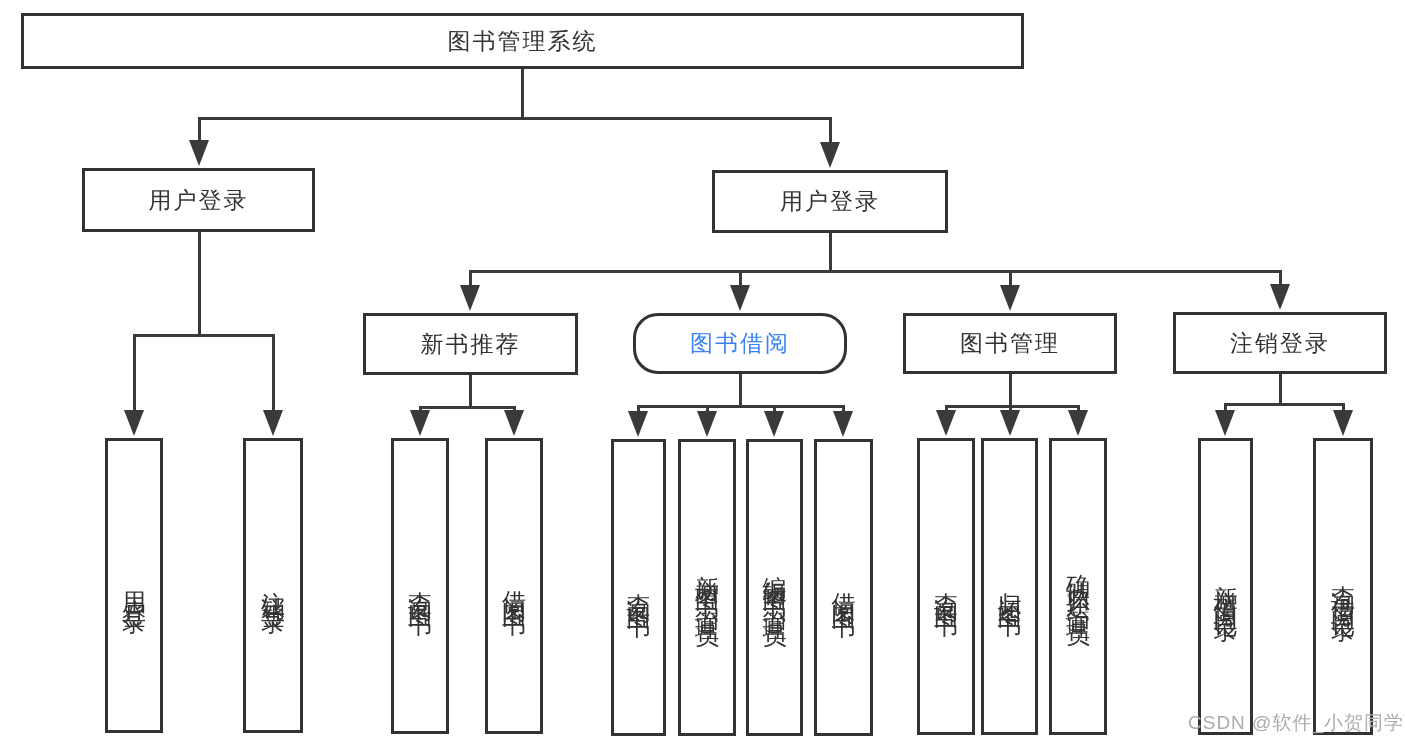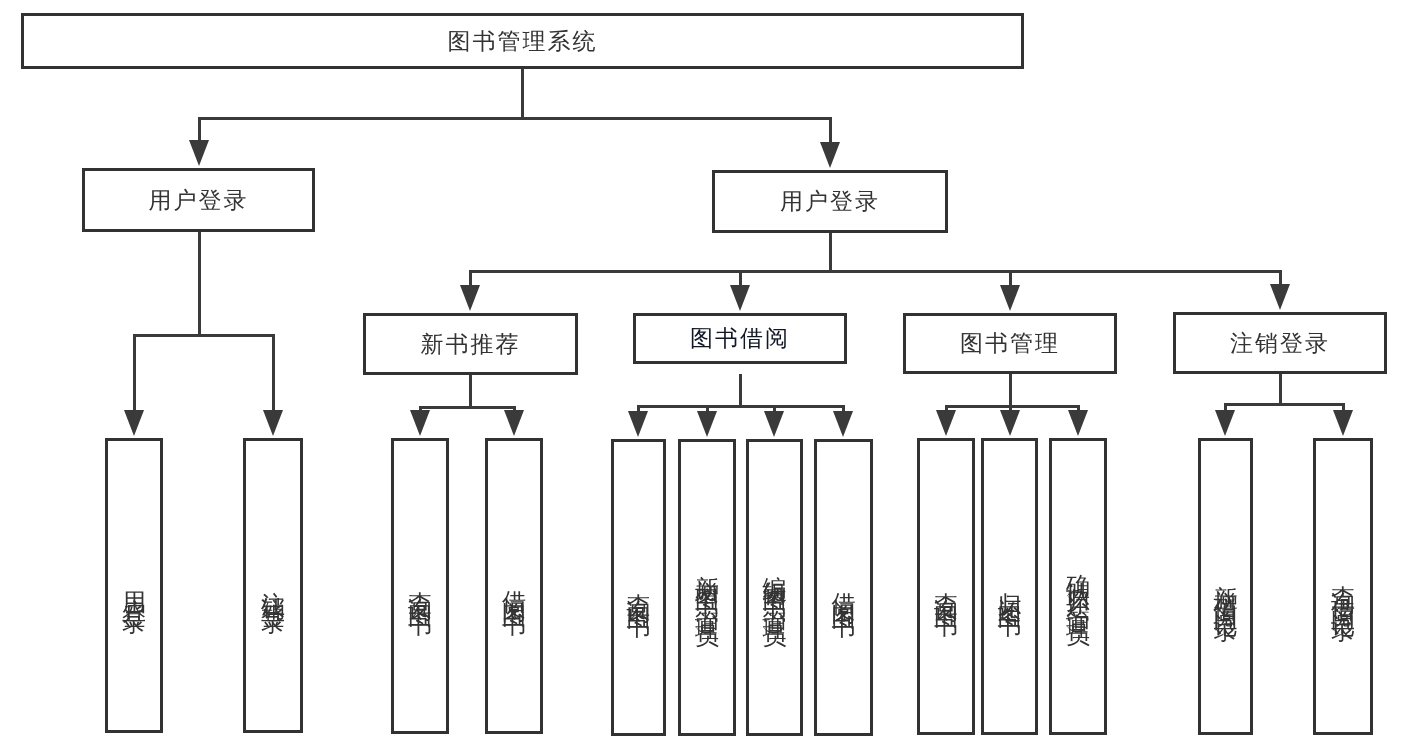--- a/index.html
+++ b/index.html
@@ -53,25 +53,26 @@
     font-size:19px;
     letter-spacing:1px;
     white-space:nowrap;
     z-index:5;
   }
 </style>
 </head>
 <body>
 
 <div id="canvas" style="background: rgb(255, 255, 255);">
+  <div class="watermark" style="left: 1188px; top: 710px; color: rgb(171, 171, 171);">CSDN @软件_小贺同学</div>
 <div class="node h" style="left: 21px; top: 13px; width: 1003px; height: 56px; border-color: rgb(50, 50, 50); color: rgb(51, 51, 51);">图书管理系统</div>
     <div class="node h" style="left: 82px; top: 168px; width: 233px; height: 64px; border-color: rgb(50, 50, 50); color: rgb(51, 51, 51);">用户登录</div>
     <div class="node h" style="left: 712px; top: 170px; width: 236px; height: 63px; border-color: rgb(50, 50, 50); color: rgb(51, 51, 51);">用户登录</div>
     <div class="node h" style="left: 363px; top: 313px; width: 215px; height: 62px; border-color: rgb(50, 50, 50); color: rgb(51, 51, 51); text-align: center;">新书推荐</div>
-    <div class="node h" style="left: 633px; top: 313px; width: 214px; height: 51px; border-color: rgb(50, 50, 50); color: #0f172a;">图书借阅</div>
+    <div class="node h" style="left: 633px; top: 313px; width: 214px; height: 61px; border-color: rgb(50, 50, 50); color: #3b82f6; border-radius: 25px;">图书借阅</div>
     <div class="node h" style="left: 903px; top: 313px; width: 214px; height: 61px; border-color: rgb(50, 50, 50); color: rgb(51, 51, 51);">图书管理</div>
     <div class="node h" style="left: 1173px; top: 312px; width: 214px; height: 62px; border-color: rgb(50, 50, 50); color: rgb(51, 51, 51);">注销登录</div>
     <div class="node v" style="left: 105px; top: 438px; width: 58px; height: 295px; border-color: rgb(50, 50, 50); color: rgb(51, 51, 51);">用户登录</div>
     <div class="node v" style="left: 243px; top: 438px; width: 60px; height: 295px; border-color: rgb(50, 50, 50); color: rgb(51, 51, 51);">注销登录</div>
     <div class="node v" style="left: 391px; top: 438px; width: 58px; height: 296px; border-color: rgb(50, 50, 50); color: rgb(51, 51, 51);">查询图书</div>
     <div class="node v" style="left: 485px; top: 438px; width: 58px; height: 296px; border-color: rgb(50, 50, 50); color: rgb(51, 51, 51);">借阅图书</div>
     <div class="node v" style="left: 611px; top: 439px; width: 55px; height: 297px; border-color: rgb(50, 50, 50); color: rgb(51, 51, 51);">查询图书</div>
     <div class="node v" style="left: 678px; top: 439px; width: 58px; height: 297px; border-color: rgb(50, 50, 50); color: rgb(51, 51, 51);">新增图书（管理员）</div>
     <div class="node v" style="left: 746px; top: 439px; width: 57px; height: 297px; border-color: rgb(50, 50, 50); color: rgb(51, 51, 51);">编辑图书（管理员）</div>
     <div class="node v" style="left: 814px; top: 439px; width: 59px; height: 297px; border-color: rgb(50, 50, 50); color: rgb(51, 51, 51);">借阅图书</div>

